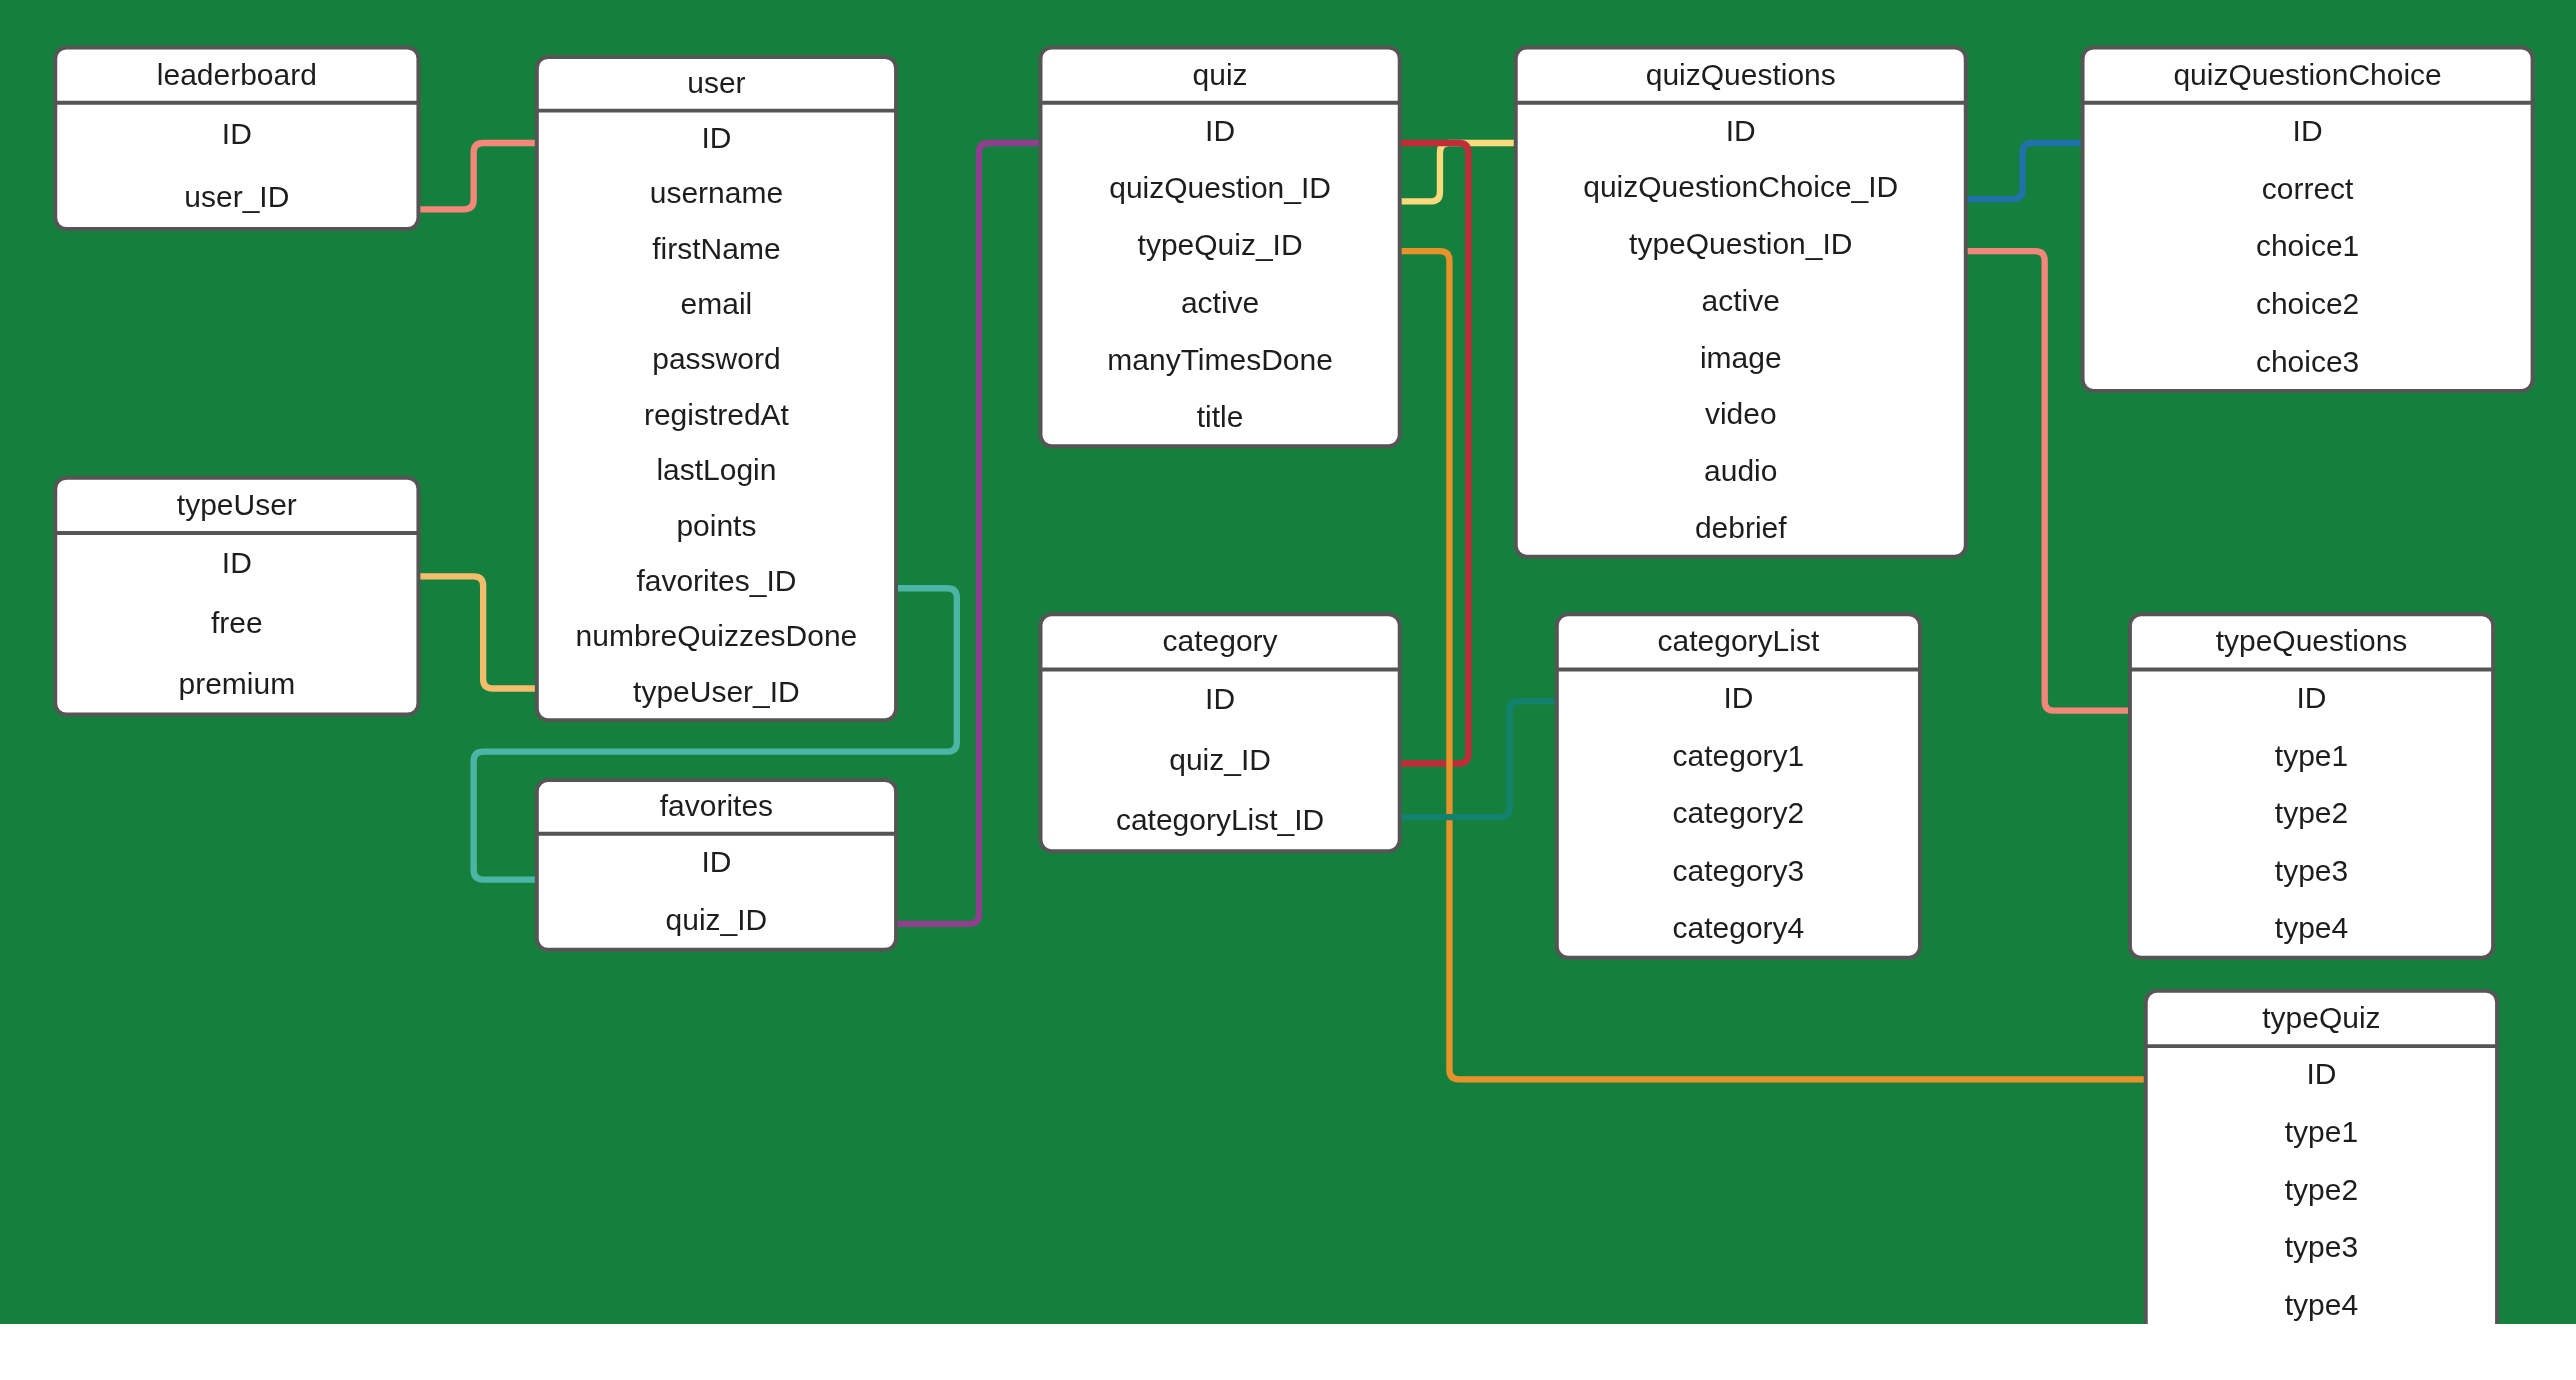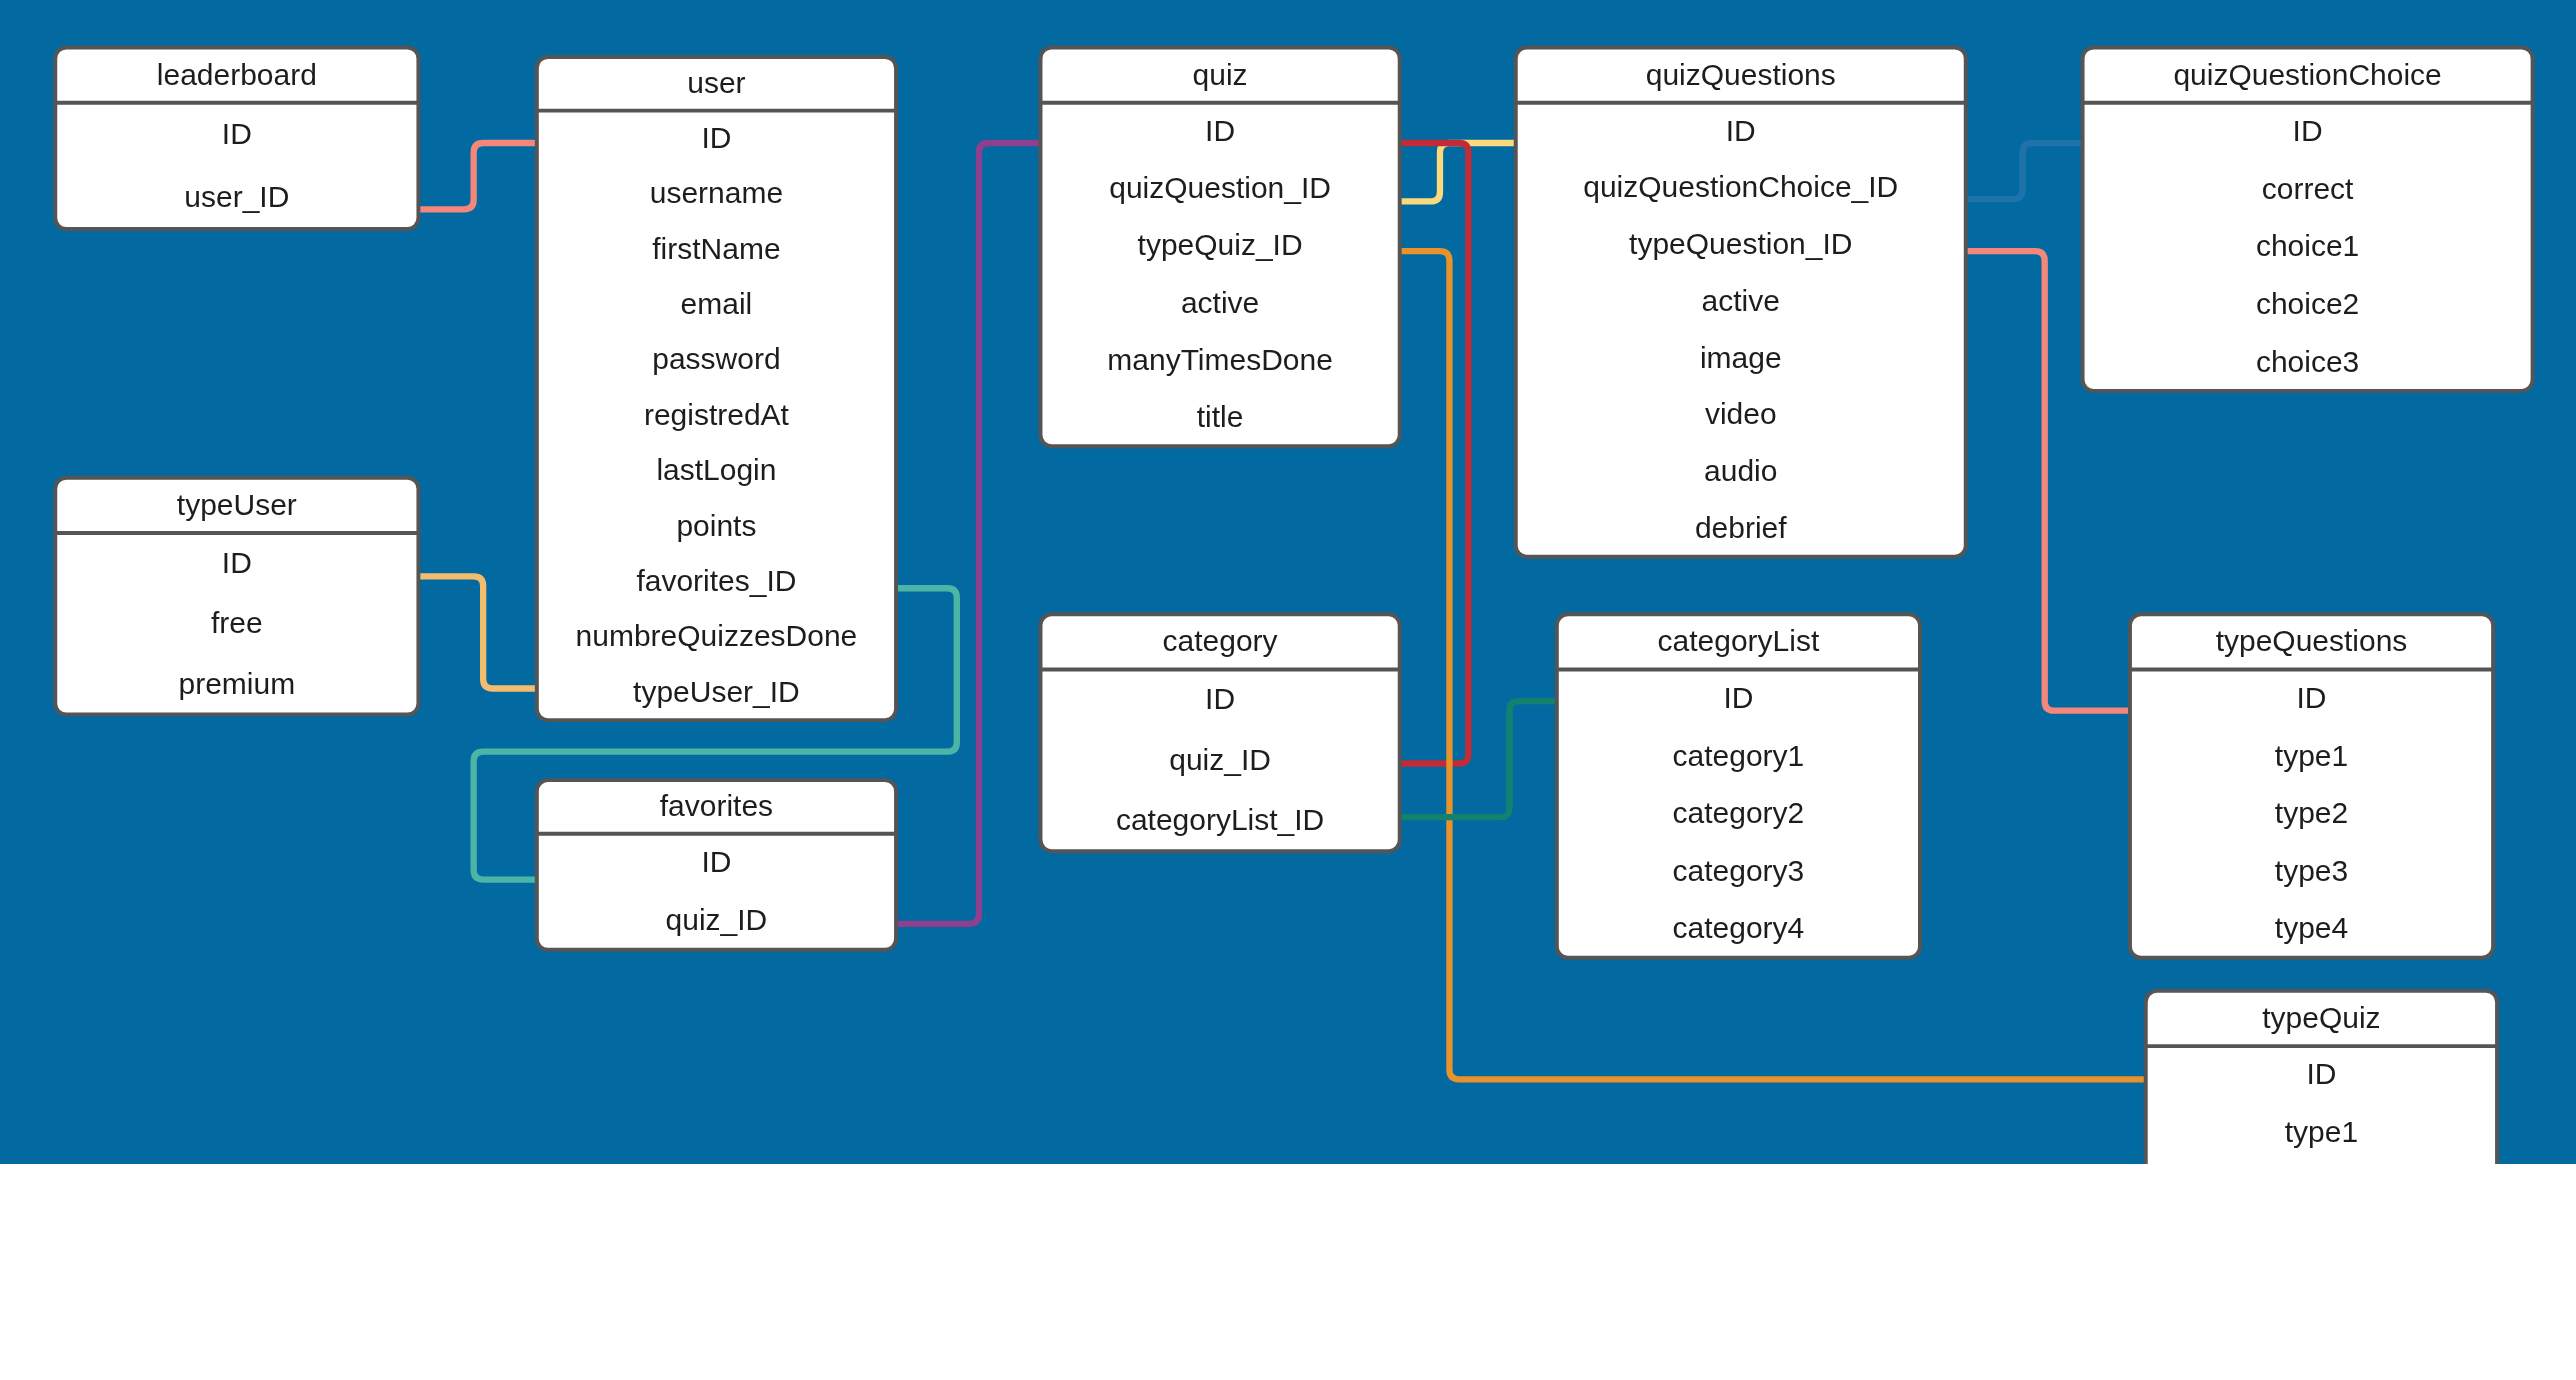--- a/index.html
+++ b/index.html
@@ -6,22 +6,22 @@
     margin: 0;
     padding: 0;
     background: #ffffff;
   }
   body {
     font-family: "Liberation Sans", sans-serif;
   }
   #canvas-wrap {
     position: relative;
     width: 2576px;
-    height: 1164px;
-    background: #0369a1;
+    height: 1324px;
+    background: #15803d;
     overflow: hidden;
   }
   svg#er-svg {
     position: absolute;
     top: 0; left: 0;
     width: 2576px;
     height: 1381px;
   }
   .entity-box {
     fill: #ffffff;

